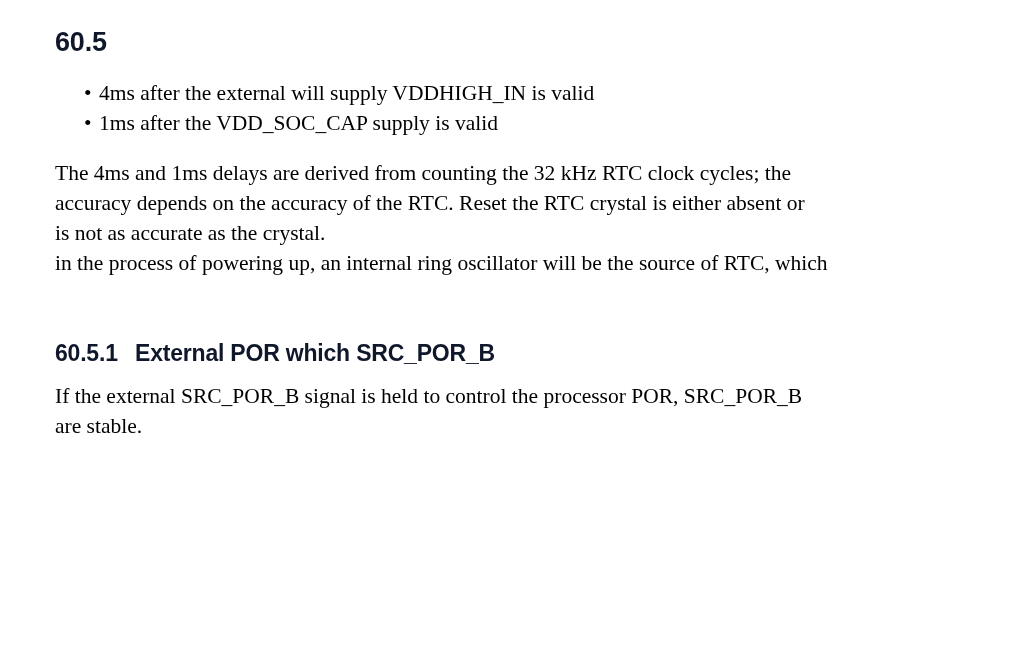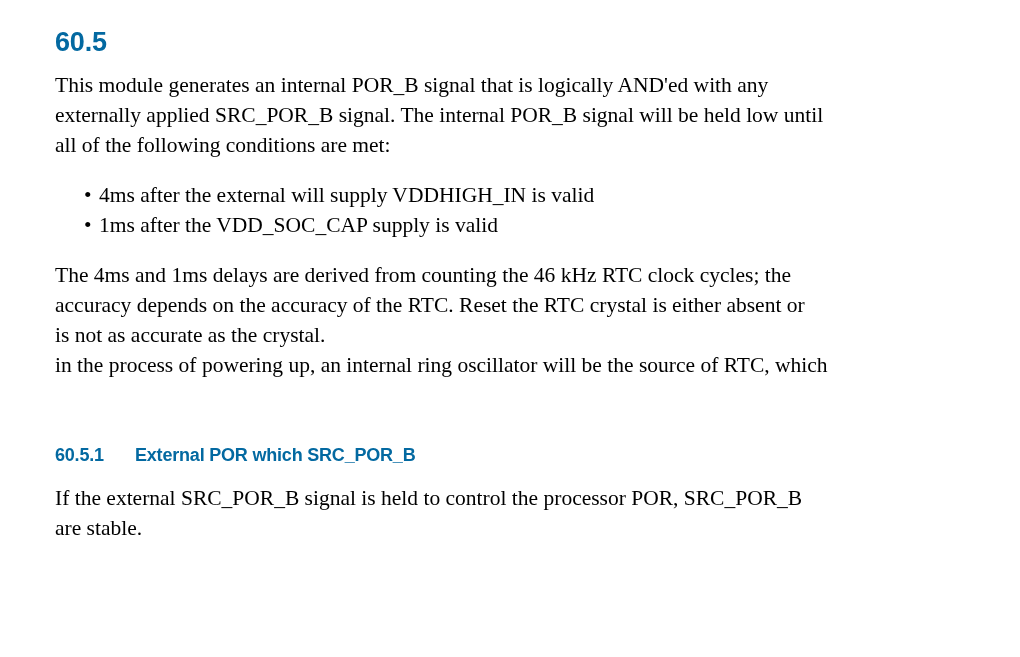--- a/index.html
+++ b/index.html
@@ -20,33 +20,33 @@
     width: 1020px;
     height: 657px;
     box-sizing: border-box;
     padding: 0 16px 0 55px;
   }
 
   
   .heading {
     font-family: "Liberation Sans", sans-serif;
     font-weight: bold;
-    color: #0369a1;
+    color: #0f172a;
     display: flex;
     align-items: flex-end;
     white-space: nowrap;
   }
   .h-sec {
     font-size: 27px;
     line-height: 32px;
     letter-spacing: -0.2px;
     padding-top: 26px;
   }
   .h-sub {
-    font-size: 18px;
+    font-size: 23px;
     line-height: 30px;
     letter-spacing: -0.2px;
     padding-top: 60px;
   }
   .h-sec .num { width: 77px; flex: 0 0 77px; }
   .h-sub .num { width: 80px; flex: 0 0 80px; }
   .heading .title { display: inline-block; }
 
   
   .para {
@@ -87,39 +87,34 @@
 </style>
 </head>
 <body>
 
 <div class="page">
 
   <div class="heading h-sec">
     <span class="num">60.5</span>
   </div>
 
-  <div class="para p-intro">
-    <span class="ln">This module generates an internal POR_B signal that is logically AND'ed with any</span>
-    <span class="ln">externally applied SRC_POR_B signal. The internal POR_B signal will be held low until</span>
-    <span class="ln">all of the following conditions are met:</span>
-  </div>
 
   <ul class="bullets">
     <li>
       <span class="dot">•</span>
       <span>4ms after the external will supply VDDHIGH_IN is valid</span>
     </li>
     <li>
       <span class="dot">•</span>
       <span>1ms after the VDD_SOC_CAP supply is valid</span>
     </li>
   </ul>
 
   <div class="para p-delays">
-    <span class="ln">The 4ms and 1ms delays are derived from counting the 46 kHz RTC clock cycles; the</span>
+    <span class="ln">The 4ms and 1ms delays are derived from counting the 32 kHz RTC clock cycles; the</span>
     <span class="ln">accuracy depends on the accuracy of the RTC. Reset the RTC crystal is either absent or</span>
     <span class="ln">is not as accurate as the crystal.</span>
     <span class="ln">in the process of powering up, an internal ring oscillator will be the source of RTC, which</span>
   </div>
 
   <div class="heading h-sub">
     <span class="num">60.5.1</span>
     <span class="title">External POR which SRC_POR_B</span>
   </div>
 

